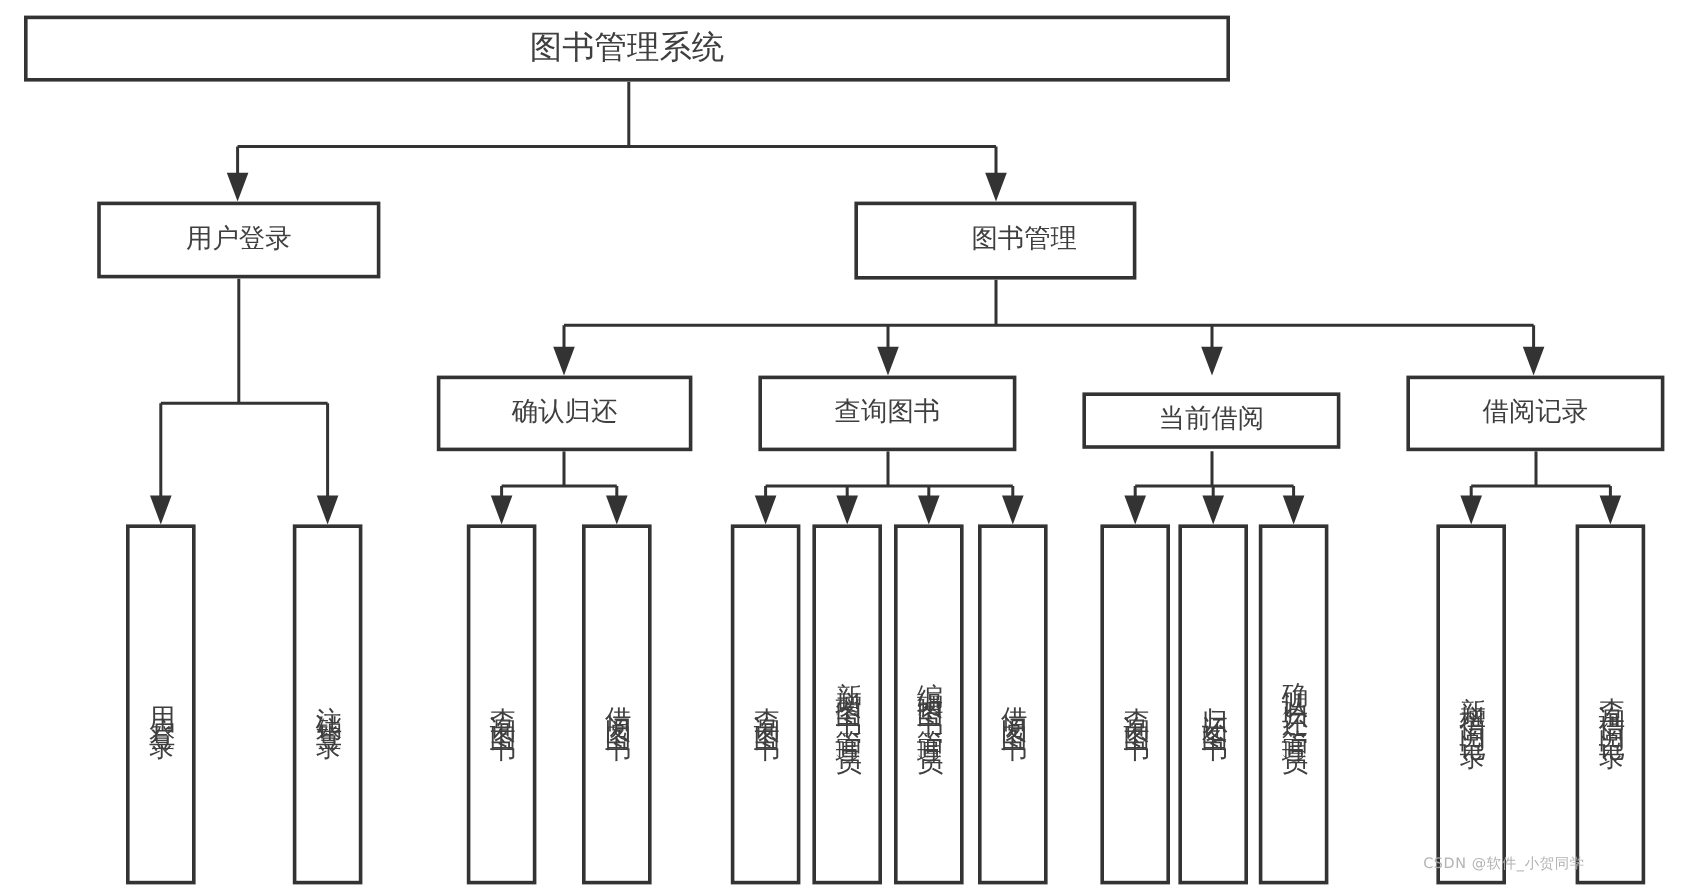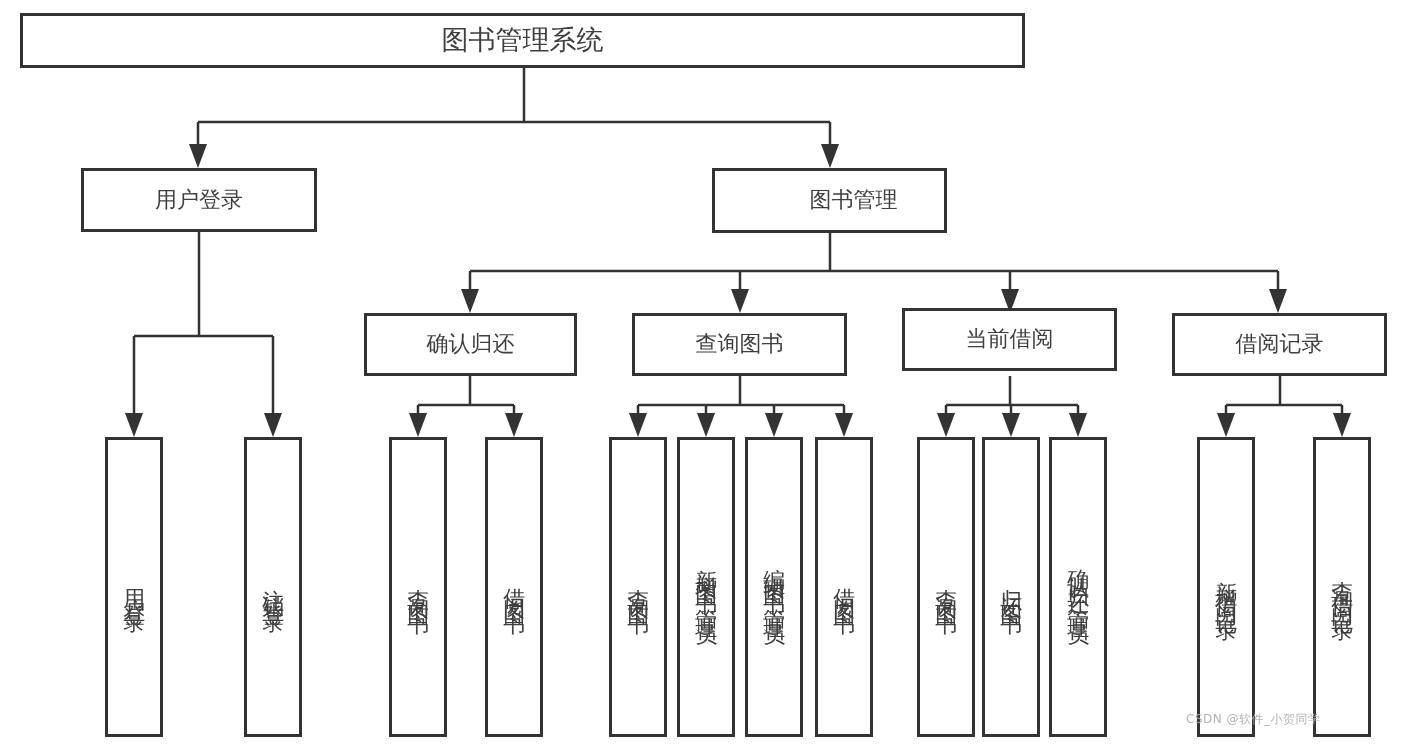--- a/index.html
+++ b/index.html
@@ -100,21 +100,21 @@
     </g>
   </svg>
 
   <div class="box root" style="left:20px; top:13px; width:1005px; height:55px;">图书管理系统</div>
 
   <div class="box" style="left:81px; top:168px; width:236px; height:64px;">用户登录</div>
   <div class="box" style="left:712px; top:168px; width:235px; height:65px;padding-left:48px;">图书管理</div>
 
   <div class="box" style="left:364px; top:313px; width:213px; height:63px;">确认归还</div>
   <div class="box" style="left:632px; top:313px; width:215px; height:63px;">查询图书</div>
-  <div class="box" style="left:902px; top:308px; width:215px; height:63px;">当前借阅</div>
+  <div class="box" style="left:902px; top:327px; width:215px; height:47px;">当前借阅</div>
   <div class="box" style="left:1172px; top:313px; width:215px; height:63px;">借阅记录</div>
 
   <div class="box leaf" style="left:105px; top:437px; width:58px; height:300px;">用户登录</div>
   <div class="box leaf" style="left:244px; top:437px; width:58px; height:300px;">注销登录</div>
 
   <div class="box leaf" style="left:389px; top:437px; width:58px; height:300px;">查询图书</div>
   <div class="box leaf" style="left:485px; top:437px; width:58px; height:300px;">借阅图书</div>
 
   <div class="box leaf" style="left:609px; top:437px; width:58px; height:300px;">查询图书</div>
   <div class="box leaf" style="left:677px; top:437px; width:58px; height:300px;">新增图书（管理员）</div>

